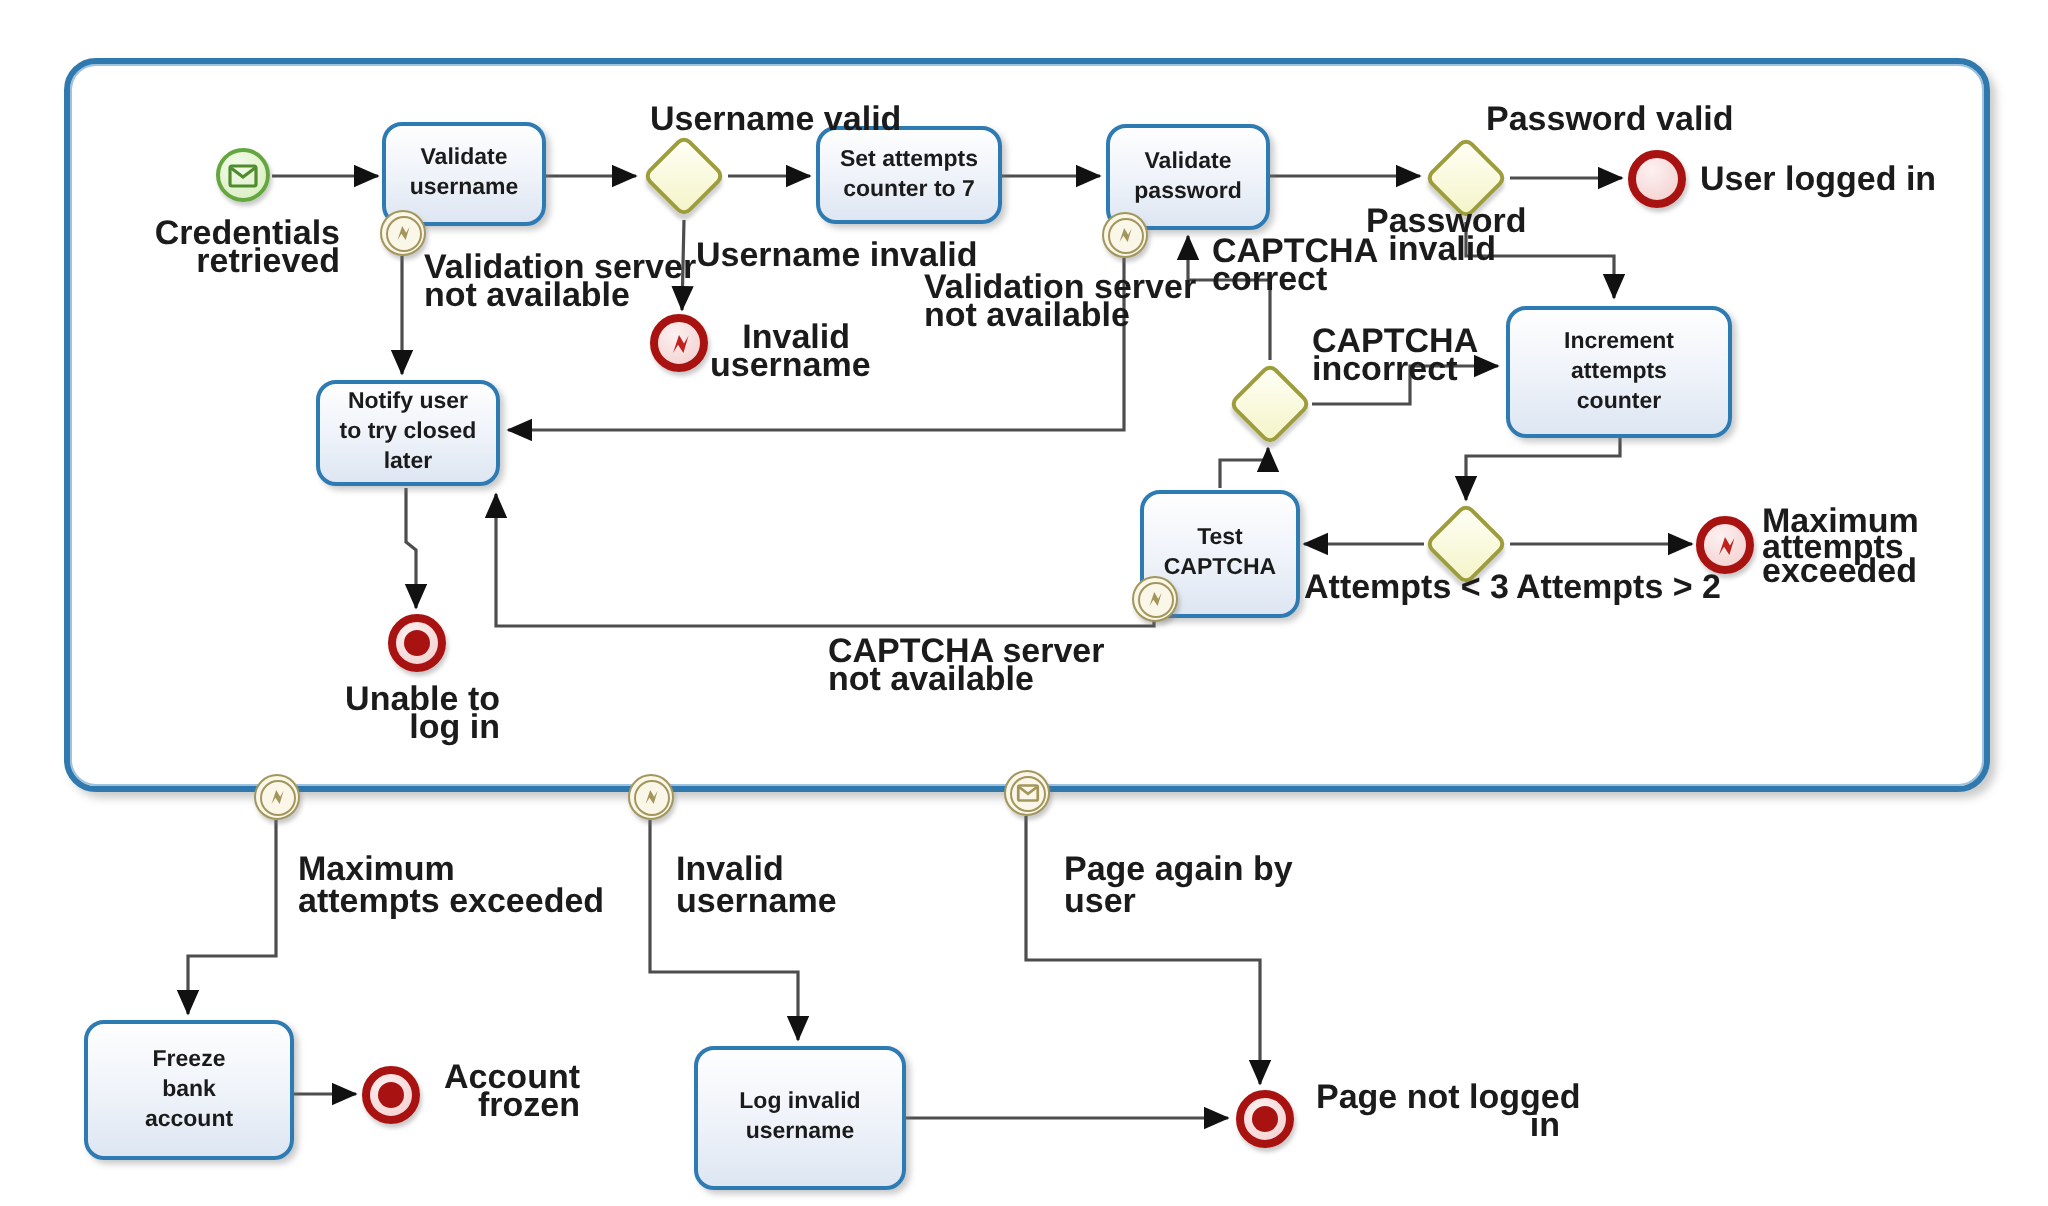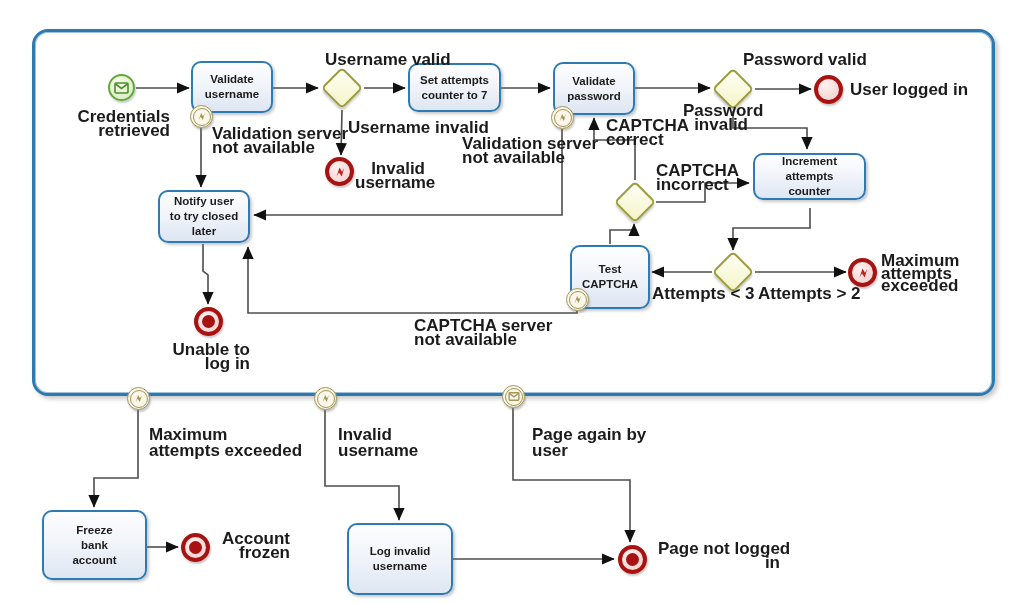--- a/index.html
+++ b/index.html
@@ -108,21 +108,21 @@
       <span>password</span>
     </div>
 </div>
 <div class="task" style="left:158px;top:190px;width:92px;height:53px">
   <div>
       <span>Notify user</span>
       <span>to try closed</span>
       <span>later</span>
     </div>
 </div>
-<div class="task" style="left:753px;top:153px;width:113px;height:47px">
+<div class="task" style="left:753px;top:153px;width:113px;height:66px">
   <div>
       <span>Increment</span>
       <span>attempts</span>
       <span>counter</span>
     </div>
 </div>
 <div class="task" style="left:570px;top:245px;width:80px;height:64px">
   <div>
       <span>Test</span>
       <span>CAPTCHA</span>

